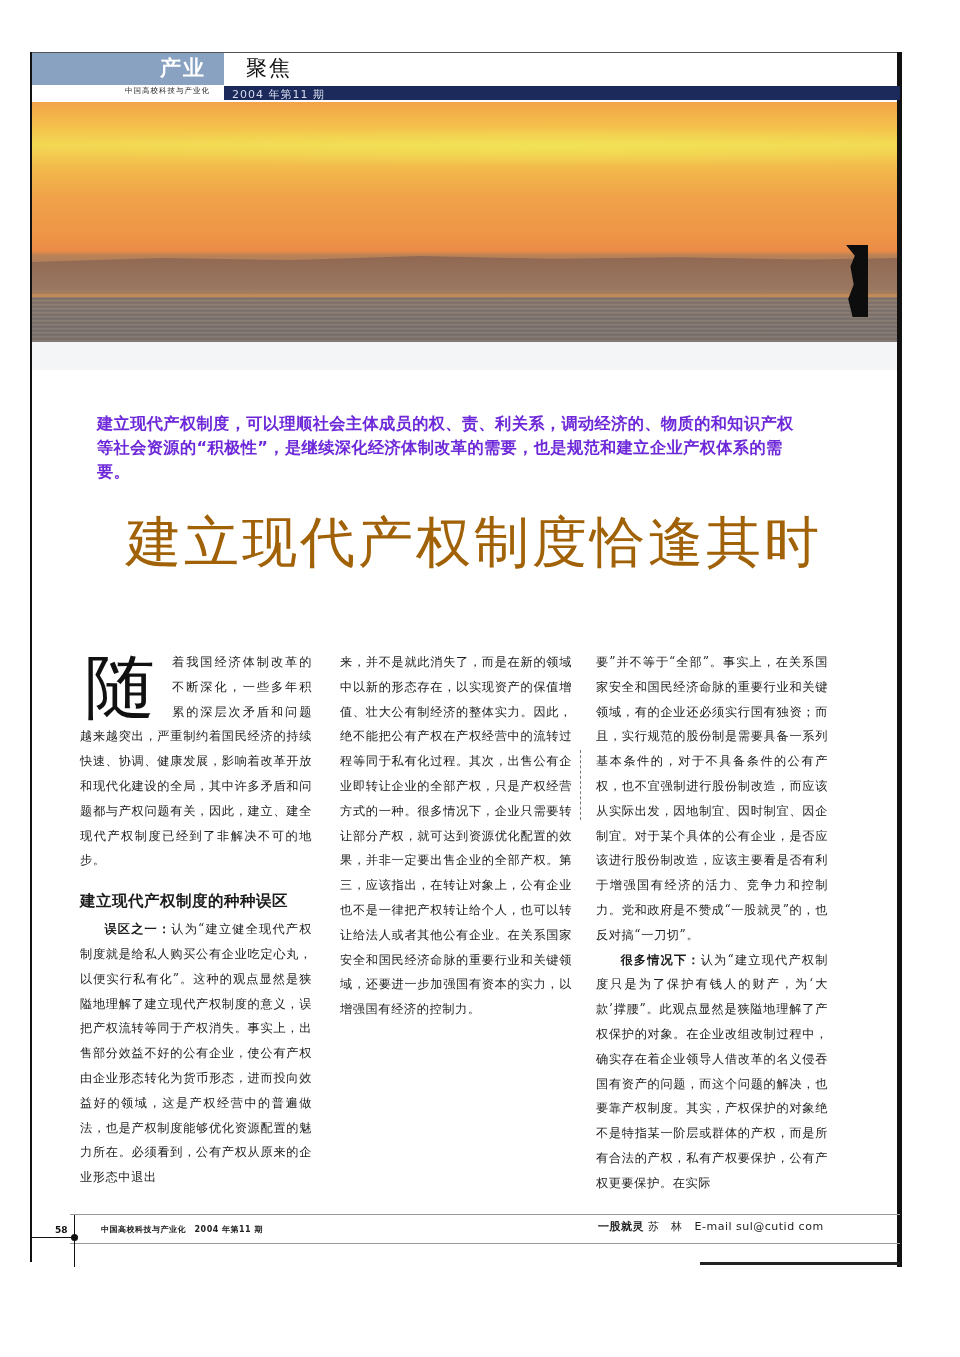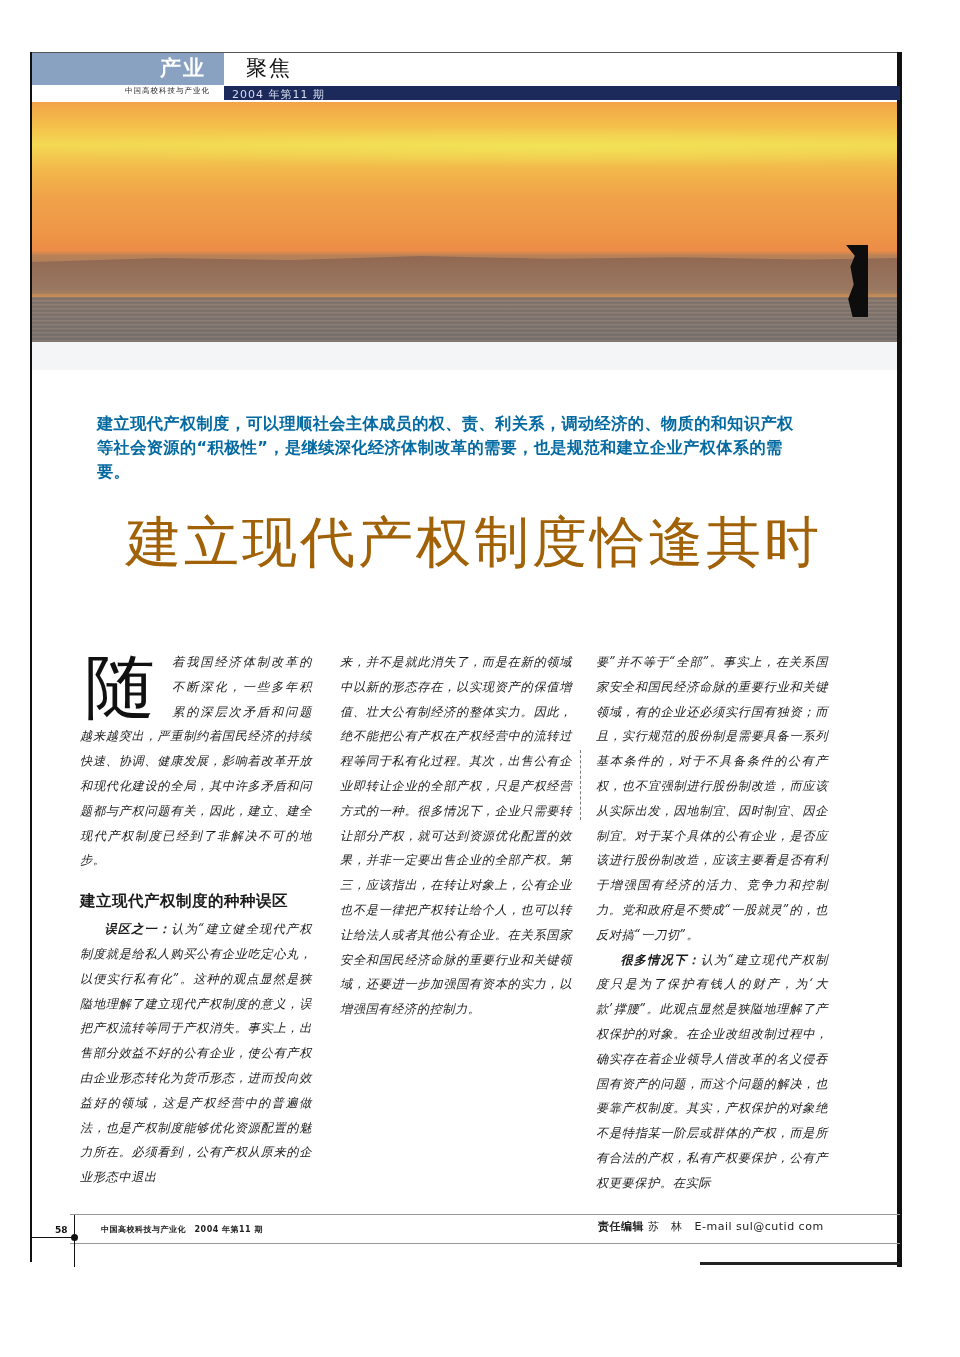--- a/index.html
+++ b/index.html
@@ -36,34 +36,34 @@
                   clip-path: polygon(0 20%, 15% 10%, 30% 15%, 45% 5%, 60% 12%, 75% 8%, 90% 14%, 100% 10%, 100% 100%, 0 100%); }
     .hero-water { position: absolute; left: 0; top: 195px; width: 100%; height: 45px;
                   background: repeating-linear-gradient(to bottom, #8a7c74 0px, #6f6866 2px, #93857a 4px); opacity: 0.85; }
     .hero-ship-bow { position: absolute; left: 846px; top: 245px; width: 22px; height: 72px; background: #0d0d0d;
                      clip-path: polygon(0 0, 100% 0, 100% 100%, 30% 100%, 10% 75%, 35% 55%, 20% 30%, 40% 15%); }
     .hero-fade { position: absolute; left: 32px; top: 342px; width: 865px; height: 28px; background: #f4f5f7; }
 
     
     .lead { position: absolute; left: 97px; top: 412px; width: 705px;
             font-family: "DejaVu Sans", sans-serif; font-weight: bold; font-size: 16.2px;
-            line-height: 24px; color: #0369a1; letter-spacing: 0.4px; }
+            line-height: 24px; color: #6d28d9; letter-spacing: 0.4px; }
 
     
     .headline { position: absolute; left: 126px; top: 502px; width: 700px;
                 font-family: Liberation Sans, sans-serif; font-size: 55px; line-height: 80px;
                 color: #a16207; letter-spacing: 3px; white-space: nowrap; }
 
     
     .col { position: absolute; top: 650px; width: 232px; font-size: 12.2px; line-height: 24.8px;
            color: #1c1c1c; text-align: justify; letter-spacing: 0.6px; }
     .col1 { left: 80px; }
     .col2 { left: 340px; }
     .col3 { left: 596px; }
-    .col p { margin: 0; font-style: italic; }
+    .col p { margin: 0; }
     .indent { text-indent: 2em; }
     .dropcap { float: left; font-family: "DejaVu Sans", sans-serif; font-size: 70px; line-height: 70px;
                margin: 2px 6px 0 -6px; width: 92px; text-align: center; color: #111; }
     .subhead { font-family: "DejaVu Sans", sans-serif; font-weight: bold; font-size: 15.5px;
                line-height: 24px; margin: 16px 0 4px 0; letter-spacing: 0.5px; text-indent: 0; }
     .term { font-family: "DejaVu Sans", sans-serif; font-weight: bold; }
 
     .col-sep { position: absolute; left: 580px; top: 750px; width: 1px; height: 70px;
                border-left: 1px dashed #777; }
 
@@ -128,17 +128,17 @@
 </div>
 
 <div class="foot-line-top"></div>
 <div class="foot-line-bottom"></div>
 <div class="foot-cross-h"></div>
 <div class="foot-cross-v"></div>
 <div class="foot-dot"></div>
 <div class="foot-pageno">58</div>
 <div class="foot-journal">中国高校科技与产业化　2004 年第11 期</div>
 <div class="foot-editor">
-  <span class="lbl">责任编辑</span>
+  <span class="lbl">一股就灵</span>
   <span>苏　林</span>
   &nbsp;&nbsp;<span>E-mail sul@cutid com</span>
 </div>
 <div class="foot-bottom-rule"></div>
 
 </body></html>

